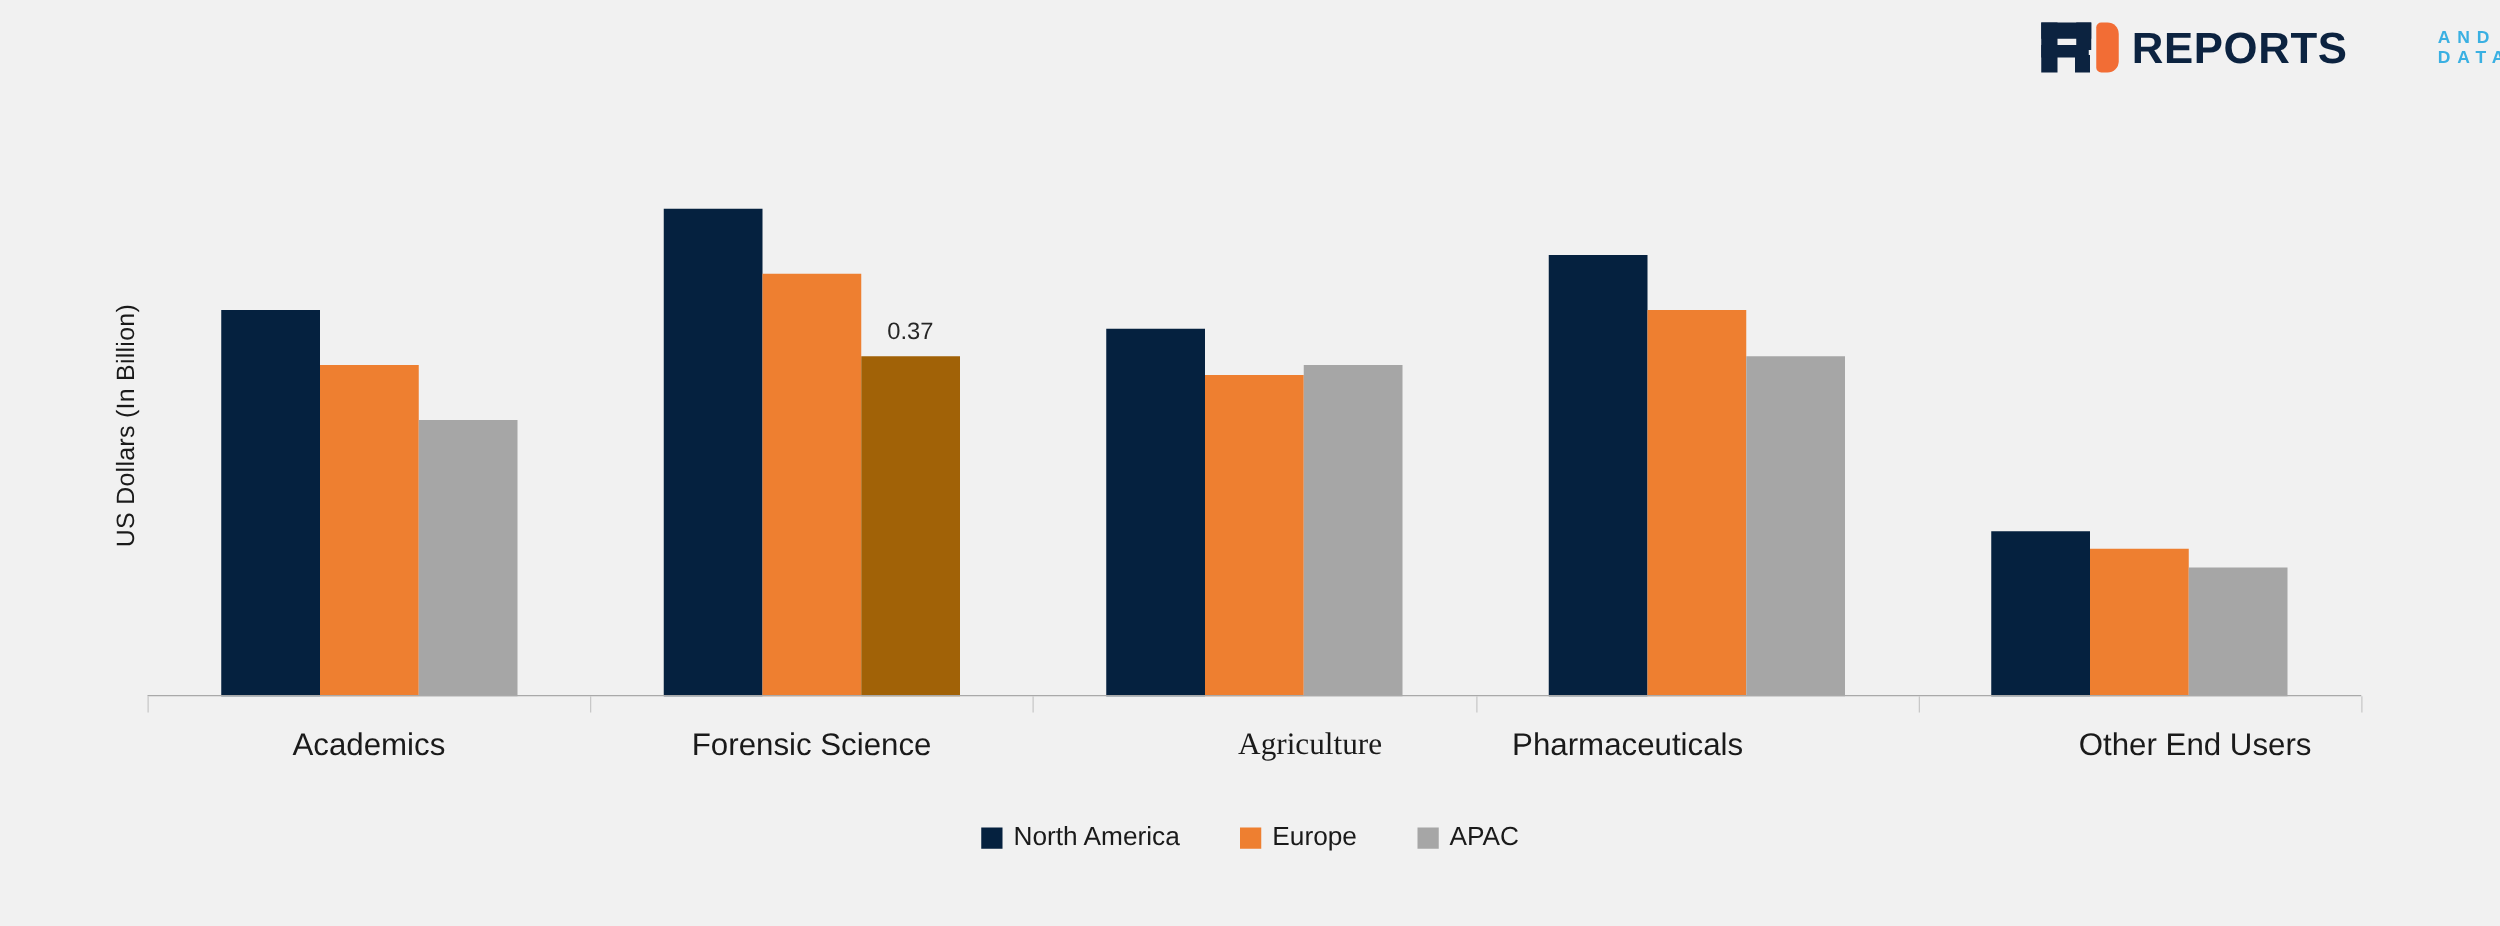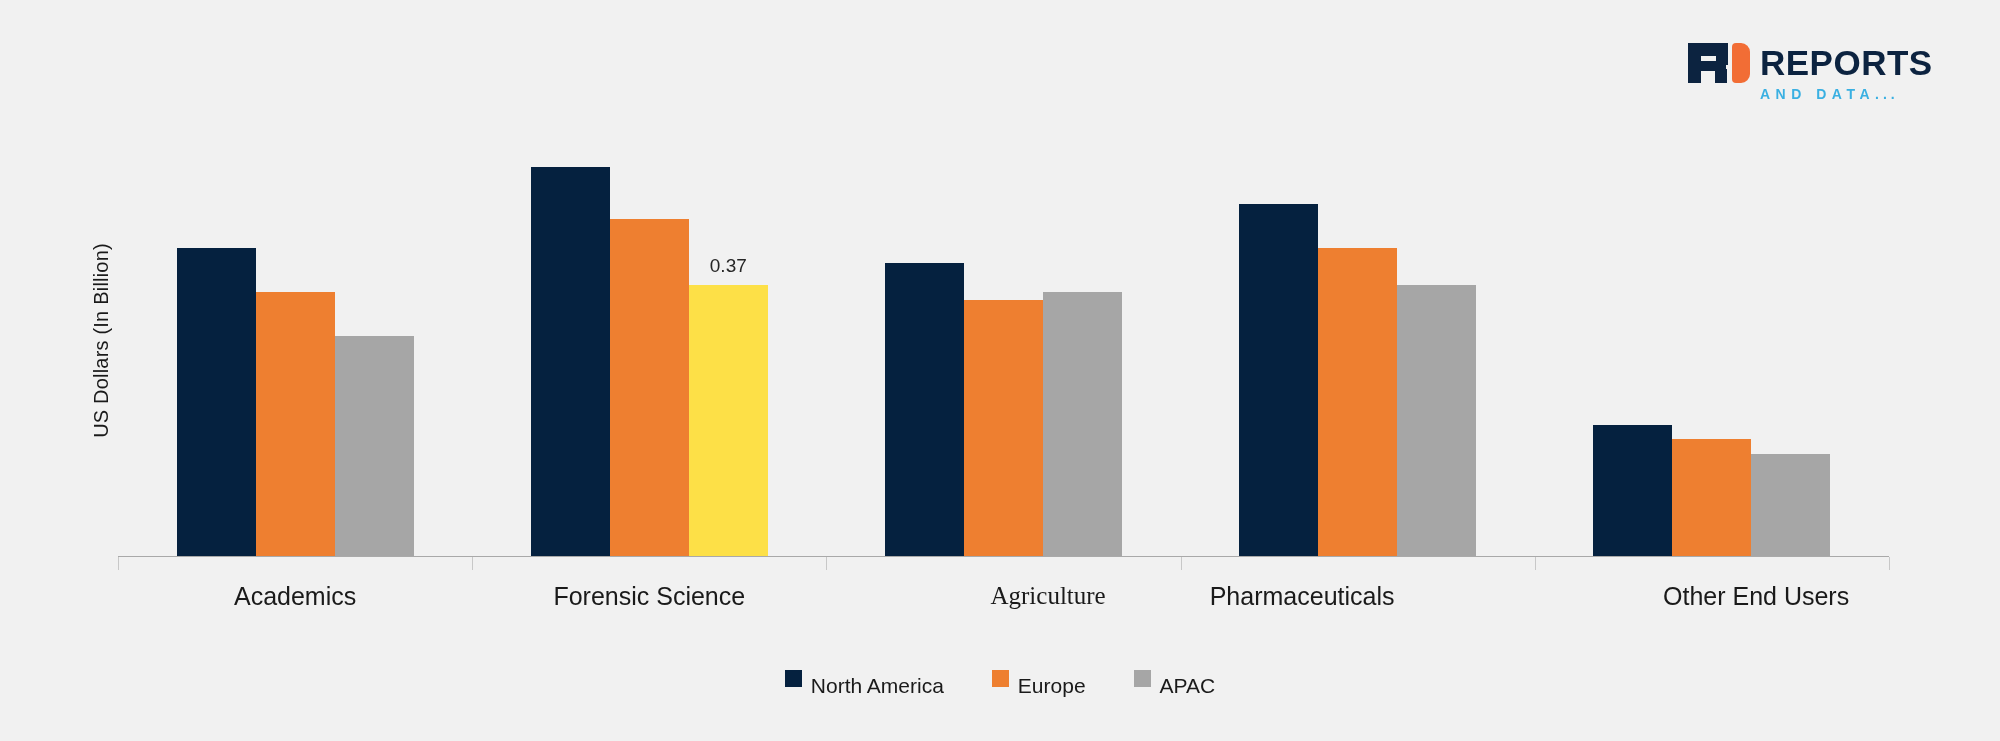--- a/index.html
+++ b/index.html
@@ -11,26 +11,26 @@
     height: 741px;
     background: #f1f1f1;
     font-family: "Liberation Sans", sans-serif;
     overflow: hidden;
     position: relative;
   }
 
   
   #logo {
     position: absolute;
-    top: 34px;
+    top: 18px;
     right: 22px;
     width: 290px;
     height: 76px;
     display: flex;
-    flex-direction: column;
+    flex-direction: row;
     align-items: flex-start;
     justify-content: center;
   }
   #logo-row {
     display: flex;
     align-items: center;
     gap: 10px;
   }
   #logo-mark {
     position: relative;
@@ -209,42 +209,41 @@
   }
   .legend-swatch {
     width: 17px;
     height: 17px;
     display: block;
   }
   .legend-text {
     font-size: 21px;
     color: #1a1a1a;
     white-space: nowrap;
-    margin-top: 16px;
   }
 </style>
 </head>
 <body>
 
 <div id="chart">
 
   <div id="ylabel">
     <span>US Dollars  (In Billion)</span>
   </div>
 
   <div id="plot">
       <div class="group" style="left: 58.6px;">
         <div class="bar na" style="height: 309px; background: rgb(5, 33, 63);"></div>
         <div class="bar eu" style="height: 265px; background: rgb(238, 127, 48);"></div>
         <div class="bar apac" style="height: 221px; background: rgb(166, 166, 166);"></div>
       </div>
       <div class="group" style="left: 412.8px;">
         <div class="bar na" style="height: 390px; background: rgb(5, 33, 63);"></div>
         <div class="bar eu" style="height: 338px; background: rgb(238, 127, 48);"></div>
-        <div class="bar apac" style="height: 272px; background: #fde047;">
+        <div class="bar apac" style="height: 272px; background: #a16207;">
           <span class="bar-label">0.37</span>
         </div>
       </div>
       <div class="group" style="left: 767px;">
         <div class="bar na" style="height: 294px; background: rgb(5, 33, 63);"></div>
         <div class="bar eu" style="height: 257px; background: rgb(238, 127, 48);"></div>
         <div class="bar apac" style="height: 265px; background: rgb(166, 166, 166);"></div>
       </div>
       <div class="group" style="left: 1121.2px;">
         <div class="bar na" style="height: 353px; background: rgb(5, 33, 63);"></div>

